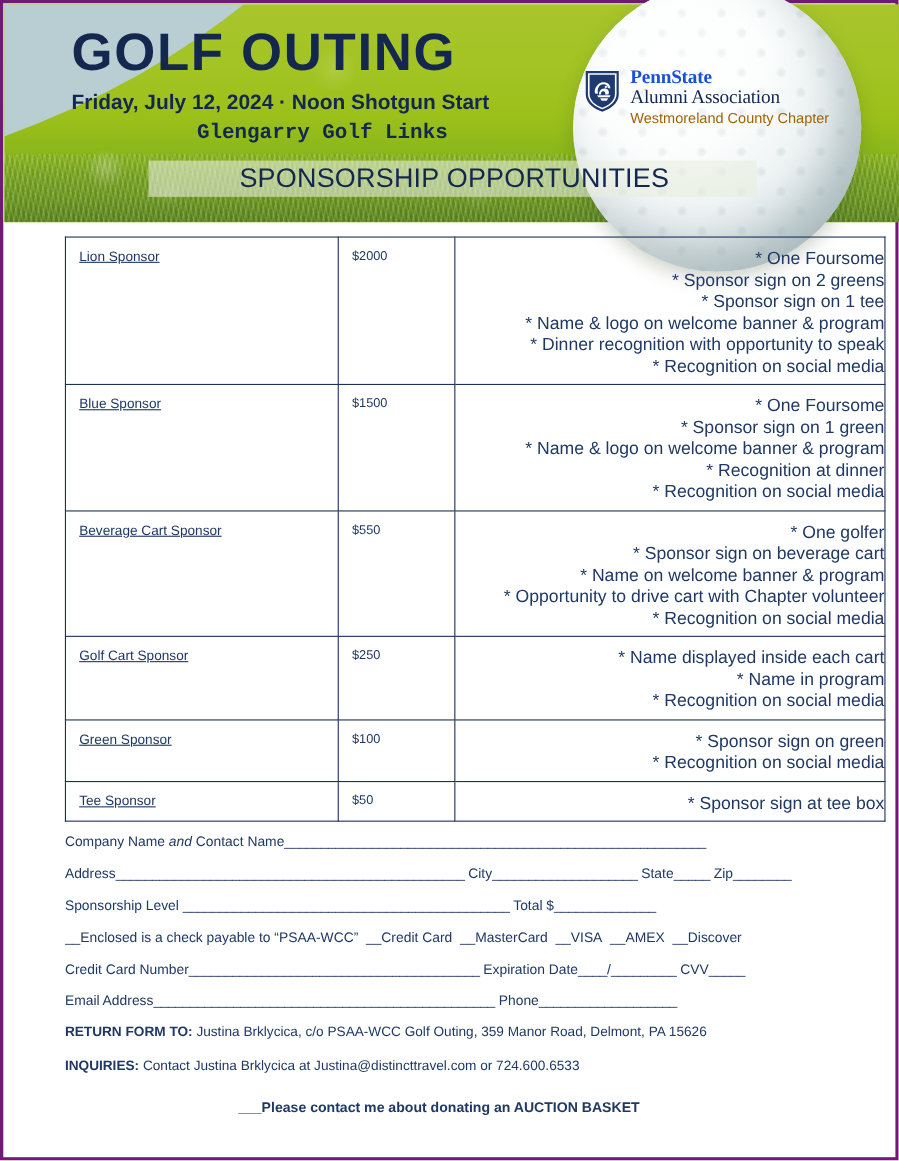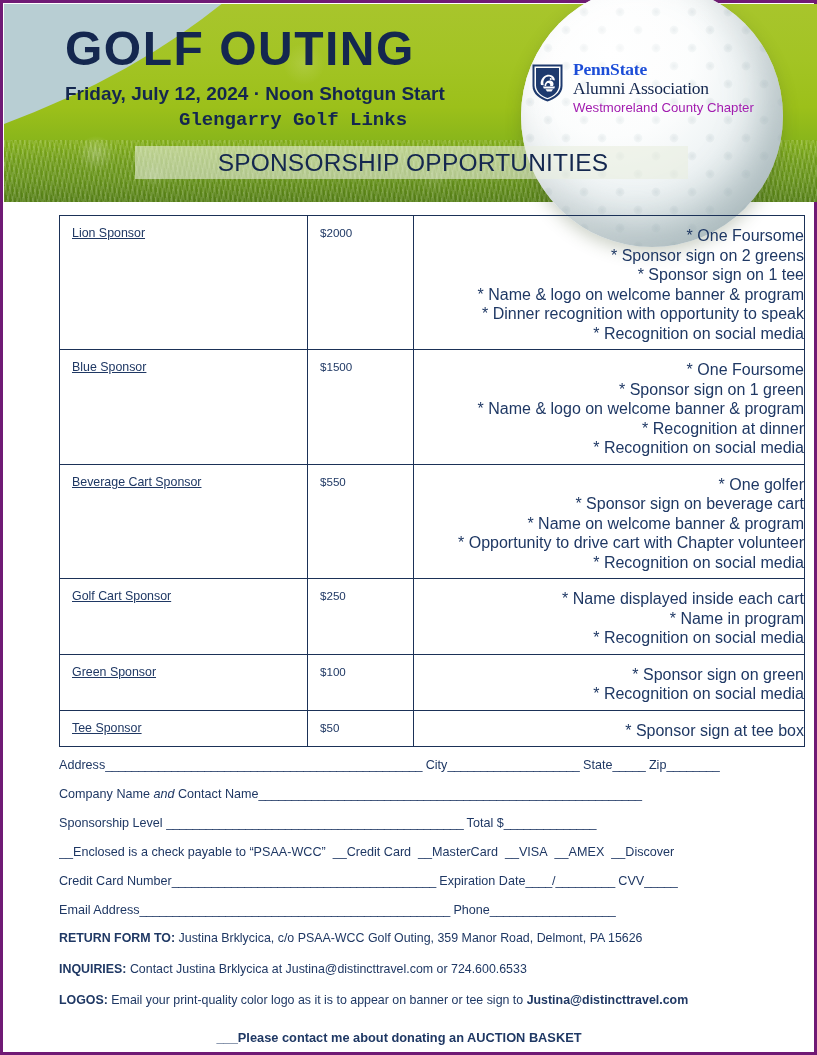--- a/index.html
+++ b/index.html
@@ -151,21 +151,21 @@
     font-weight: normal;
     font-size: 17.5px;
     letter-spacing: -0.2px;
     color: #14274f;
     white-space: nowrap;
     margin-top: 1px;
   }
   .ps-chapter {
     font-family: "Liberation Sans", sans-serif;
     font-size: 13.2px;
-    color: #a21caf;
+    color: #a16207;
     margin-top: 4px;
     white-space: nowrap;
   }
 
   
   .headline {
     position: absolute;
     left: 62px;
     top: 22px;
     z-index: 5;
@@ -408,25 +408,25 @@
           </ul>
         </td>
       </tr>
 
     </tbody>
   </table>
 
   <div class="form">
 
     <div class="frow">
+      <span>Company Name </span><span class="it">and</span><span> Contact Name</span><span class="ul">__________________________________________________________</span>
+    </div>
+
+    <div class="frow">
       <span>Address</span><span class="ul">________________________________________________</span><span> City</span><span class="ul">____________________</span><span> State</span><span class="ul">_____</span><span> Zip</span><span class="ul">________</span>
-    </div>
-
-    <div class="frow">
-      <span>Company Name </span><span class="it">and</span><span> Contact Name</span><span class="ul">__________________________________________________________</span>
     </div>
 
     <div class="frow">
       <span>Sponsorship Level </span><span class="ul">_____________________________________________</span><span> Total $</span><span class="ul">______________</span>
     </div>
 
     <div class="frow">
       <span>__Enclosed is a check payable to “PSAA-WCC”</span>&nbsp;&nbsp;<span>__Credit Card</span>&nbsp;&nbsp;<span>__MasterCard</span>&nbsp;&nbsp;<span>__VISA</span>&nbsp;&nbsp;<span>__AMEX</span>&nbsp;&nbsp;<span>__Discover</span>
     </div>
 
@@ -443,21 +443,18 @@
   <div class="footer">
 
     <div class="frow2">
       <b>RETURN FORM TO:</b><span> Justina Brklycica, c/o PSAA-WCC Golf Outing, 359 Manor Road, Delmont, PA 15626</span>
     </div>
 
     <div class="frow2">
       <b>INQUIRIES:</b><span> Contact Justina Brklycica at Justina@distincttravel.com or 724.600.6533</span>
     </div>
 
-    <div class="frow2">
-      <b>LOGOS:</b><span> Email your print-quality color logo as it is to appear on banner or tee sign to </span><b>Justina@distincttravel.com</b>
-    </div>
 
     <div class="auction">___Please contact me about donating an AUCTION BASKET</div>
 
   </div>
 
 </div>
 
 </body></html>

